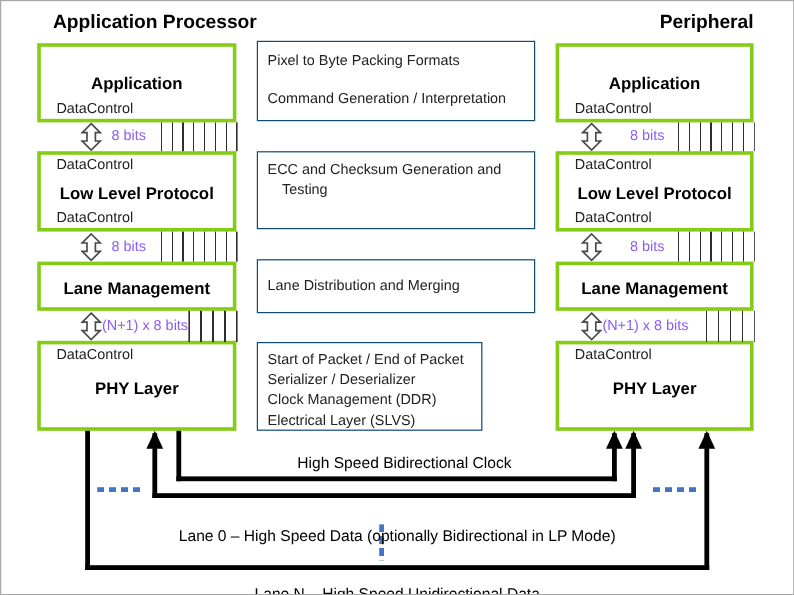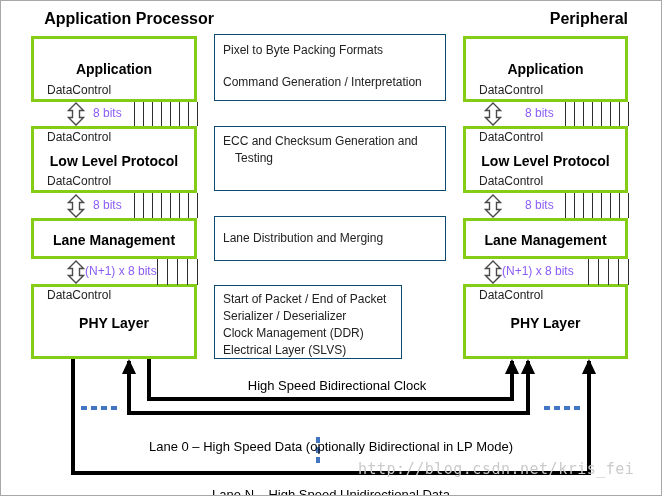--- a/index.html
+++ b/index.html
@@ -186,21 +186,20 @@
     <div class="mline">Lane Distribution and Merging</div>
   </div>
 
   <div class="midbox" style="left:213px; top:284px; width:188px; height:74px; padding-top:5px;">
     <div class="mline">Start of Packet / End of Packet</div>
     <div class="mline">Serializer / Deserializer</div>
     <div class="mline">Clock Management (DDR)</div>
     <div class="mline">Electrical Layer (SLVS)</div>
   </div>
 
-  <div id="watermark">http://blog.csdn.net/kris_fei</div>
 
   <div class="wire" style="left:70px;  top:358px; width:4px; height:116px;"></div>
   <div class="wire" style="left:126px; top:360px; width:4px; height:54px;"></div>
   <div class="arrowhead" style="left:121px; top:358px;"></div>
   <div class="wire" style="left:146px; top:358px; width:4px; height:42px;"></div>
 
   <div class="wire" style="left:509px; top:360px; width:4px; height:40px;"></div>
   <div class="arrowhead" style="left:504px; top:358px;"></div>
   <div class="wire" style="left:525px; top:360px; width:4px; height:54px;"></div>
   <div class="arrowhead" style="left:520px; top:358px;"></div>

